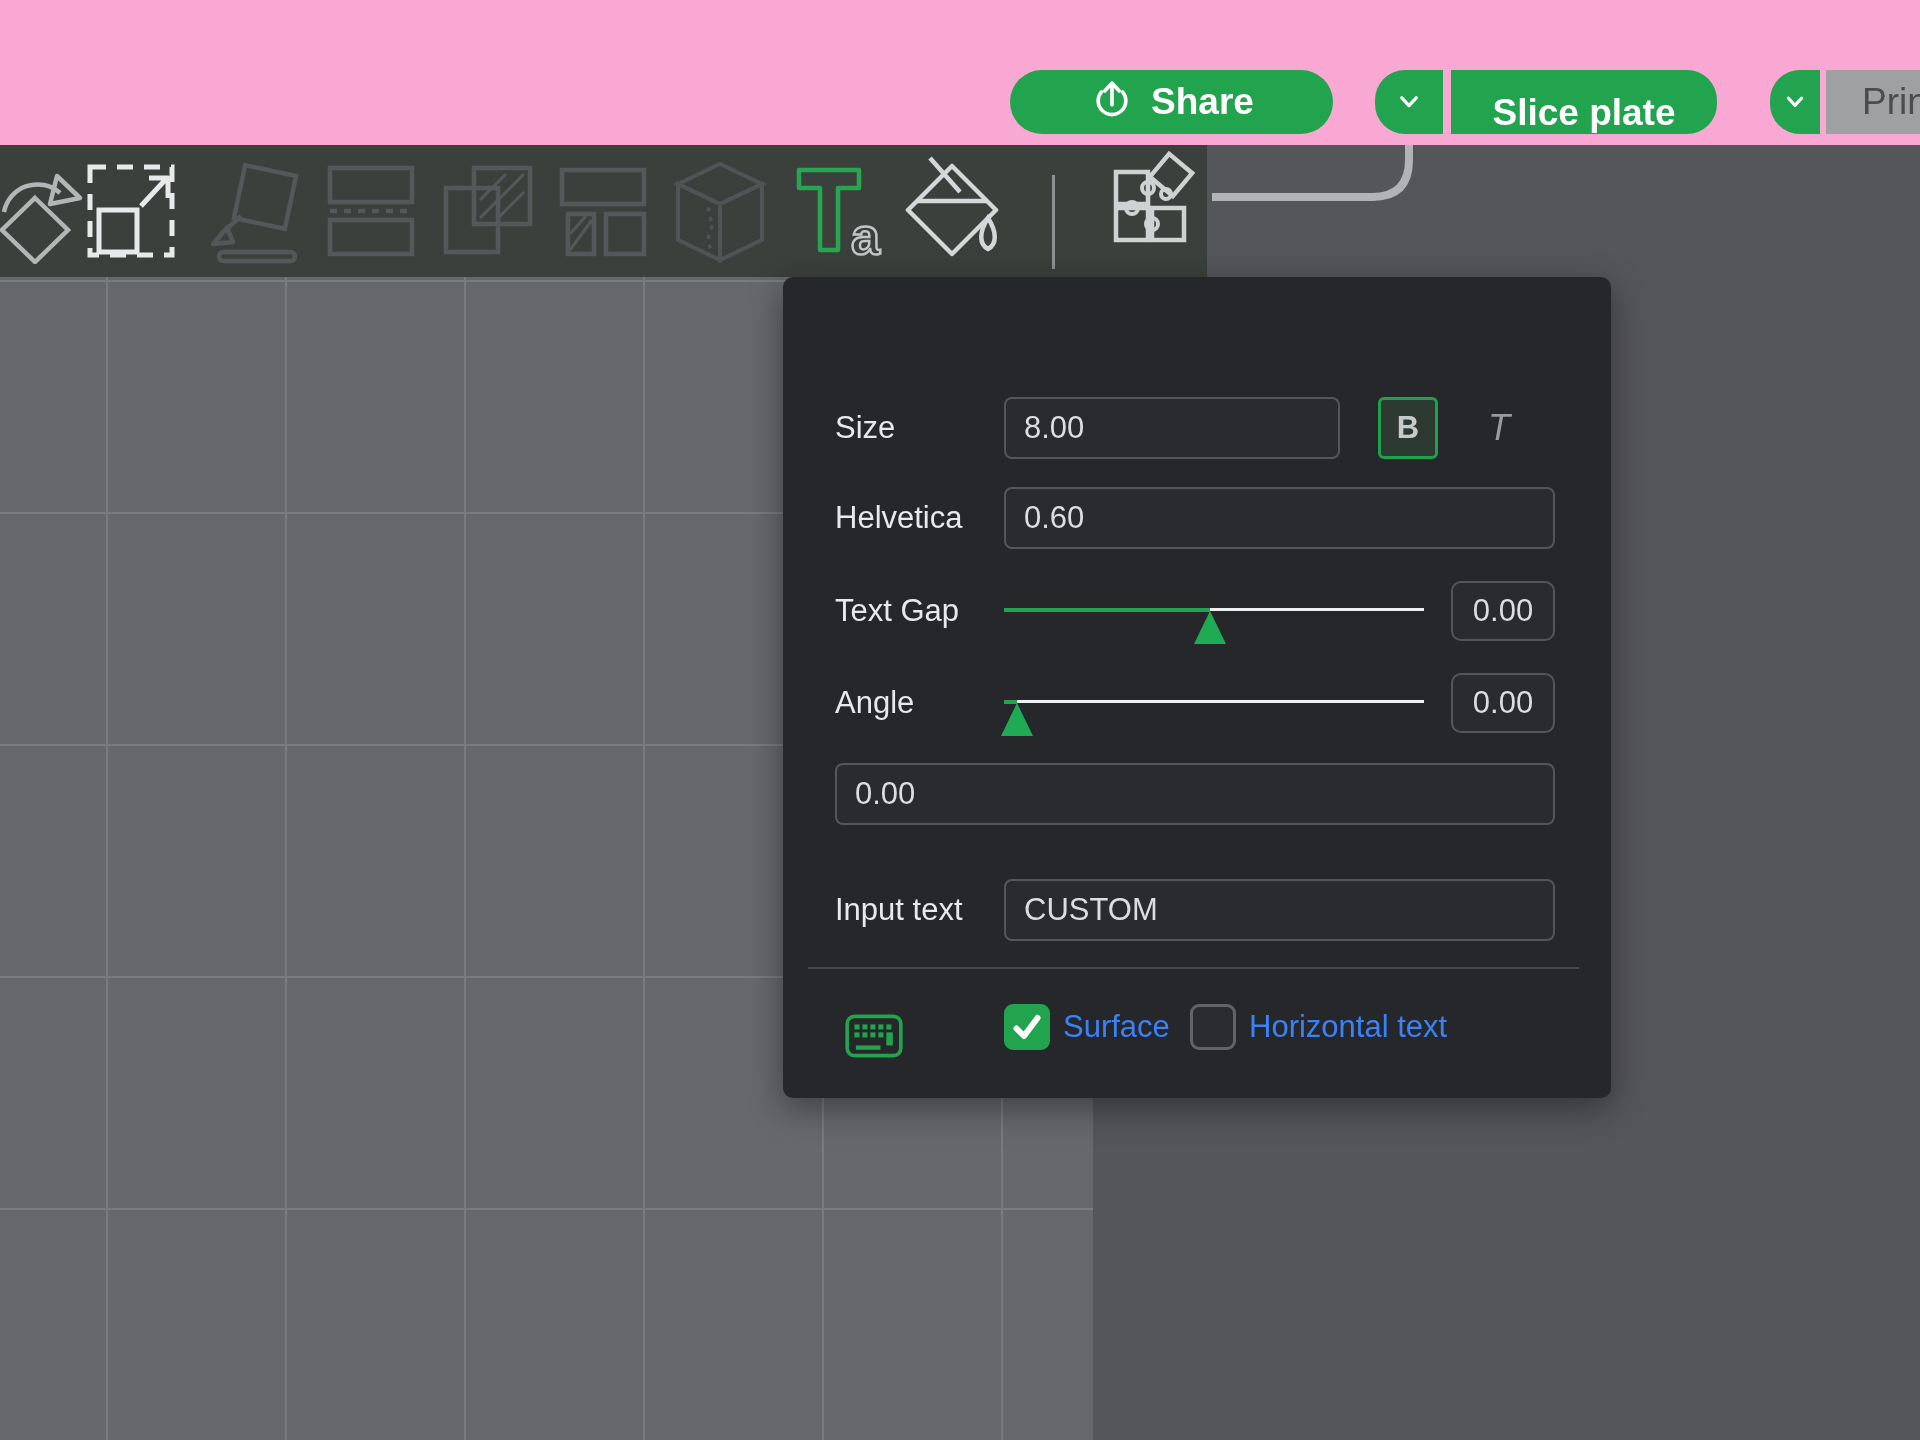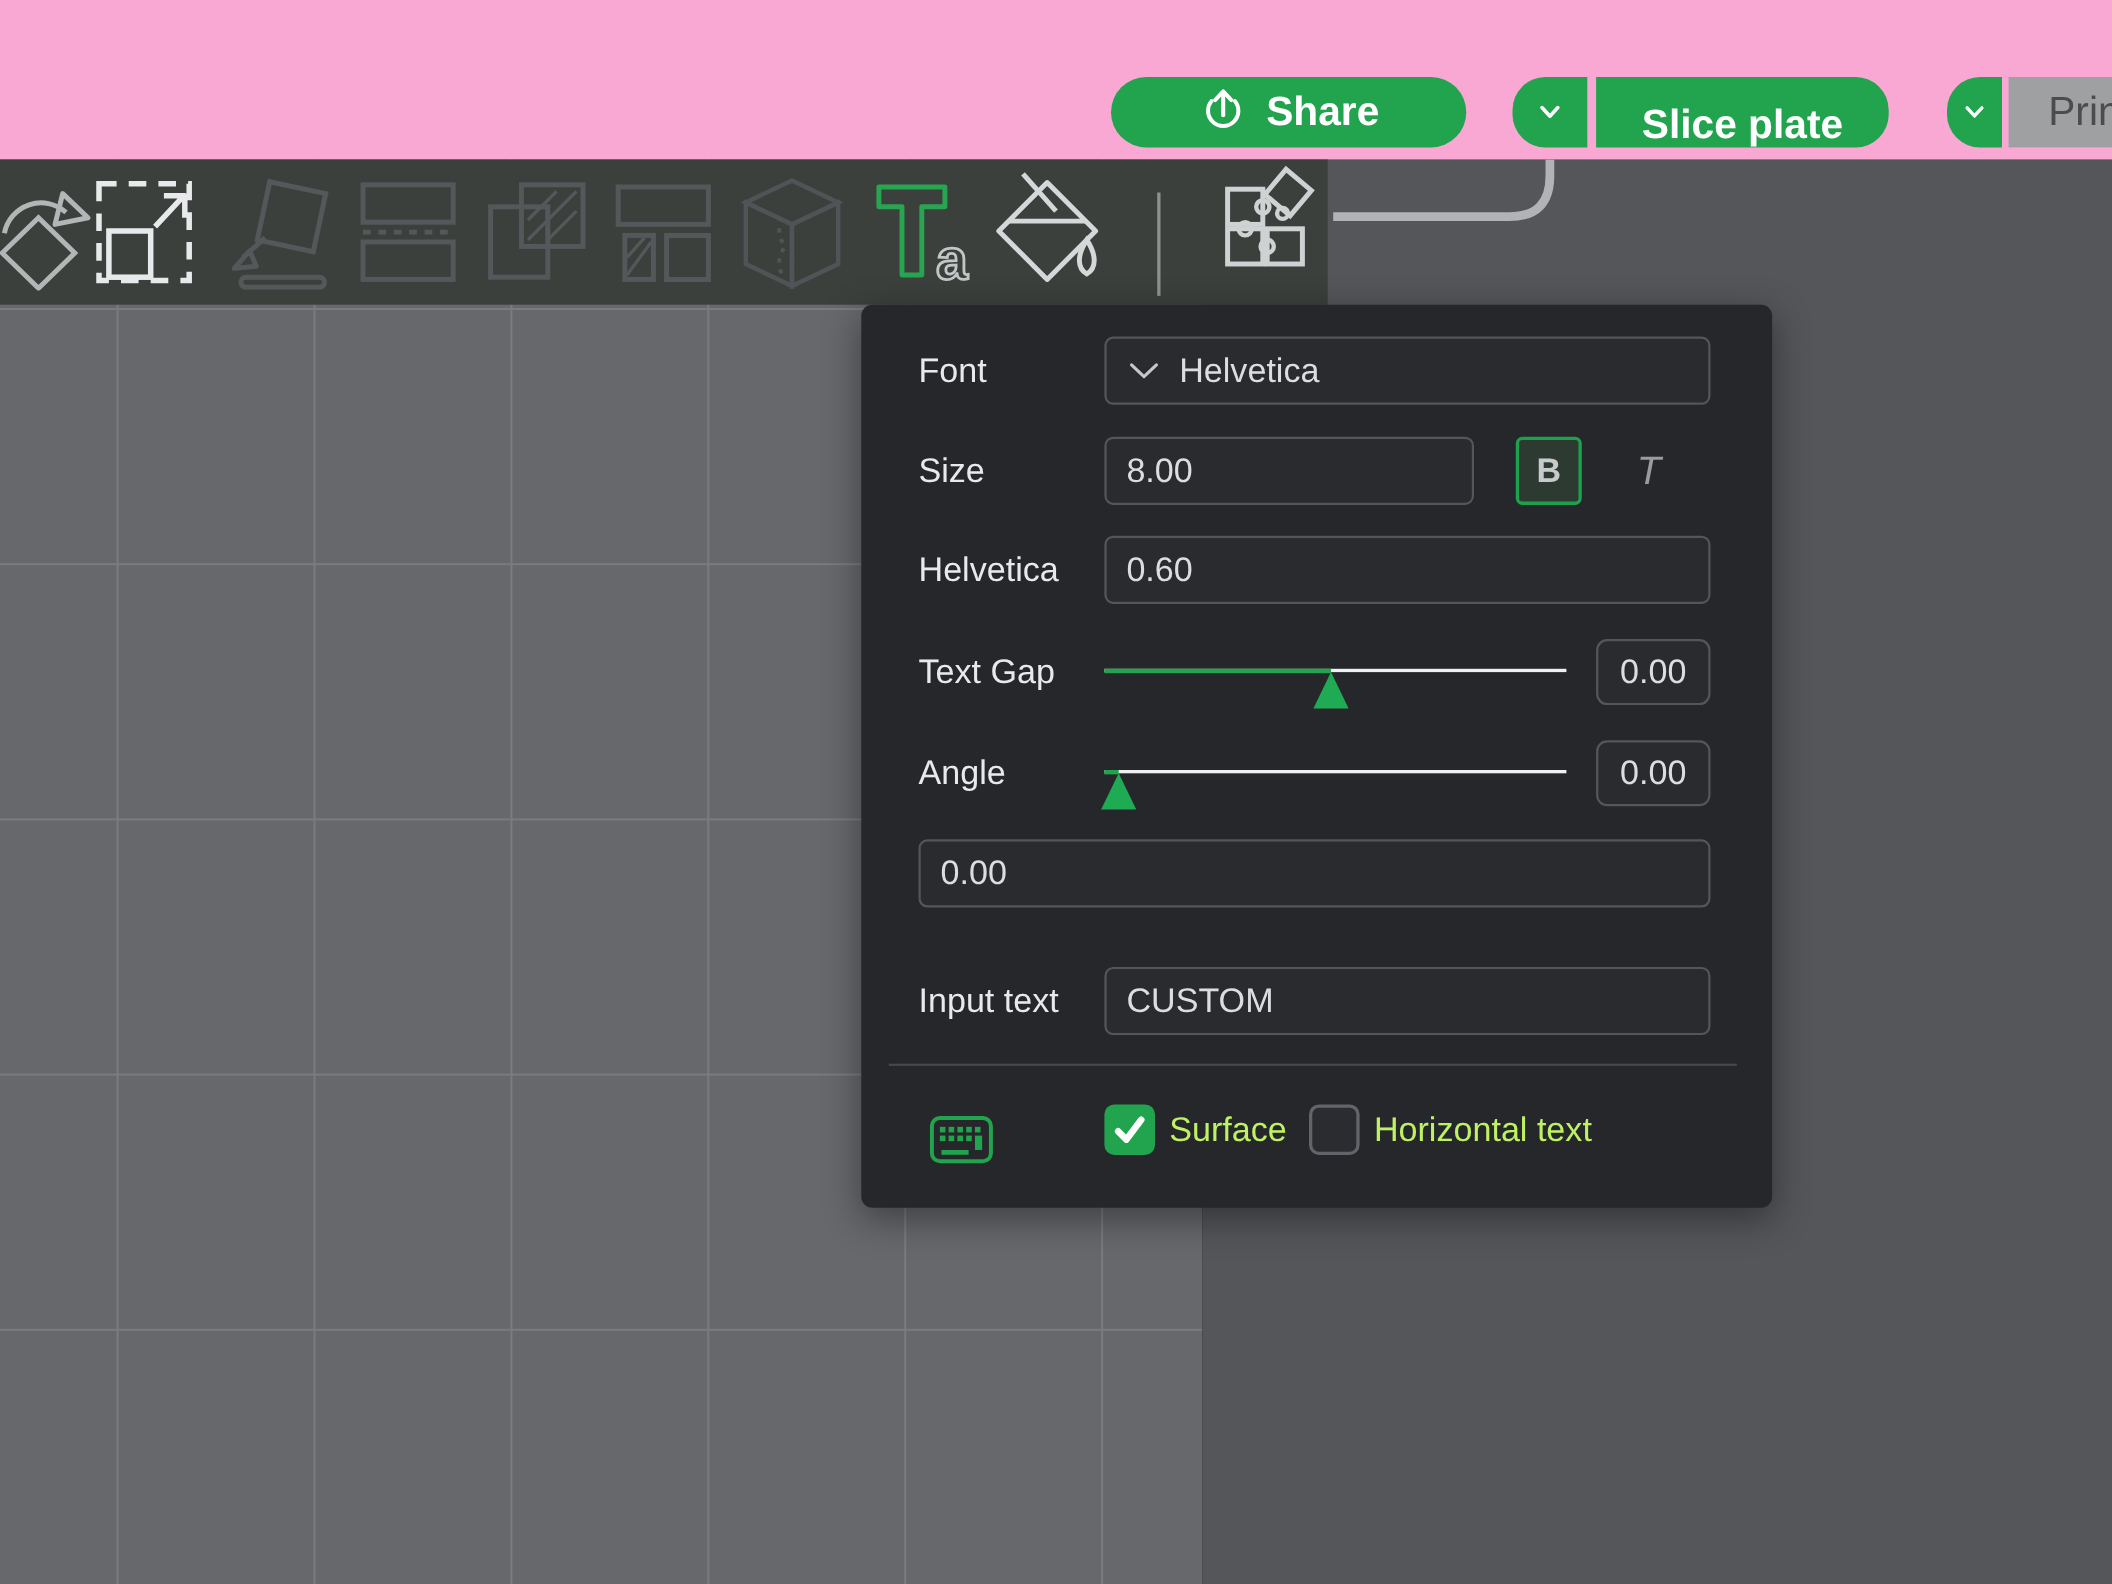--- a/index.html
+++ b/index.html
@@ -59,21 +59,21 @@
   .s-thumb{position:absolute;top:31px;left:var(--p,0%);transform:translateX(-50%);width:0;height:0;
            border-left:16px solid transparent;border-right:16px solid transparent;border-bottom:33px solid #1eab53;}
   .divline{position:absolute;left:25px;top:690px;width:771px;height:2px;background:#47484c;}
   .bottomrow{position:absolute;left:0;top:718px;width:828px;height:70px;}
   .kbd-btn{position:absolute;left:62px;top:18px;background:none;border:none;padding:0;}
   .cb{position:absolute;top:9px;width:46px;height:46px;border-radius:9px;border:3px solid #63646a;
       background:#2b2c30;display:flex;align-items:center;justify-content:center;}
   .cb svg{display:none;}
   .cb.checked{background:#22a34e;border-color:#22a34e;}
   .cb.checked svg{display:block;}
-  .cb-lab{position:absolute;top:14px;font-size:31px;color:#bef264;}
+  .cb-lab{position:absolute;top:14px;font-size:31px;color:#3b82f6;}
   .surface-cb{left:221px;} .surface-lab{left:280px;}
   .horiz-cb{left:407px;} .horiz-lab{left:466px;}
 </style>
 </head>
 <body>
 
 <div class="screen">
 
   <div class="viewport">
     <div class="canvas-grid"></div>
@@ -169,29 +169,20 @@
       <rect x="52" y="10" width="30" height="30" fill="none" stroke="#d0d1d3" stroke-width="4.5" transform="rotate(40 67 25)"></rect>
       <circle cx="44" cy="38" r="6" fill="none" stroke="#d0d1d3" stroke-width="4"></circle>
       <circle cx="28" cy="58" r="6" fill="none" stroke="#d0d1d3" stroke-width="4"></circle>
       <circle cx="48" cy="74" r="6" fill="none" stroke="#d0d1d3" stroke-width="4"></circle>
       <circle cx="62" cy="44" r="5" fill="none" stroke="#d0d1d3" stroke-width="4"></circle>
     </svg>
   </div>
 
   <div class="panel">
 
-    <div class="row" style="top:29px">
-      <span class="lab">Font</span>
-      <div class="field grow dropdown">
-        <svg class="dd-chev" width="32" height="22" viewBox="0 0 100 70">
-          <polyline points="14,18 50,52 86,18" fill="none" stroke="#c6c7c9" stroke-width="9" stroke-linecap="round" stroke-linejoin="round"></polyline>
-        </svg>
-        <span>Helvetica</span>
-      </div>
-    </div>
 
     <div class="row" style="top:120px">
       <span class="lab">Size</span>
       <div class="field" style="width:336px">
         <span>8.00</span>
       </div>
       <div class="bbtn checked">
         <span>B</span>
       </div>
       <button class="ibtn">

